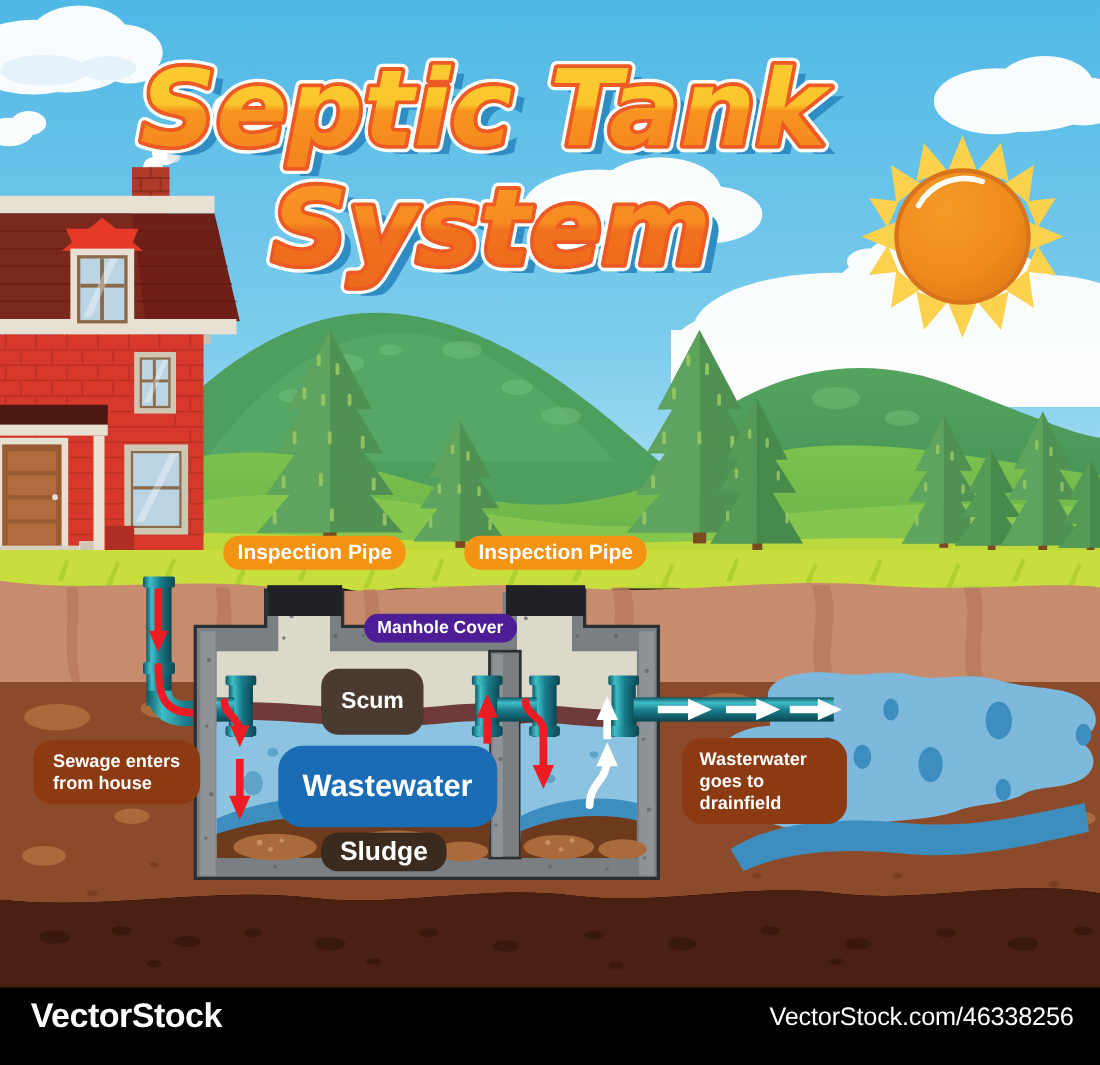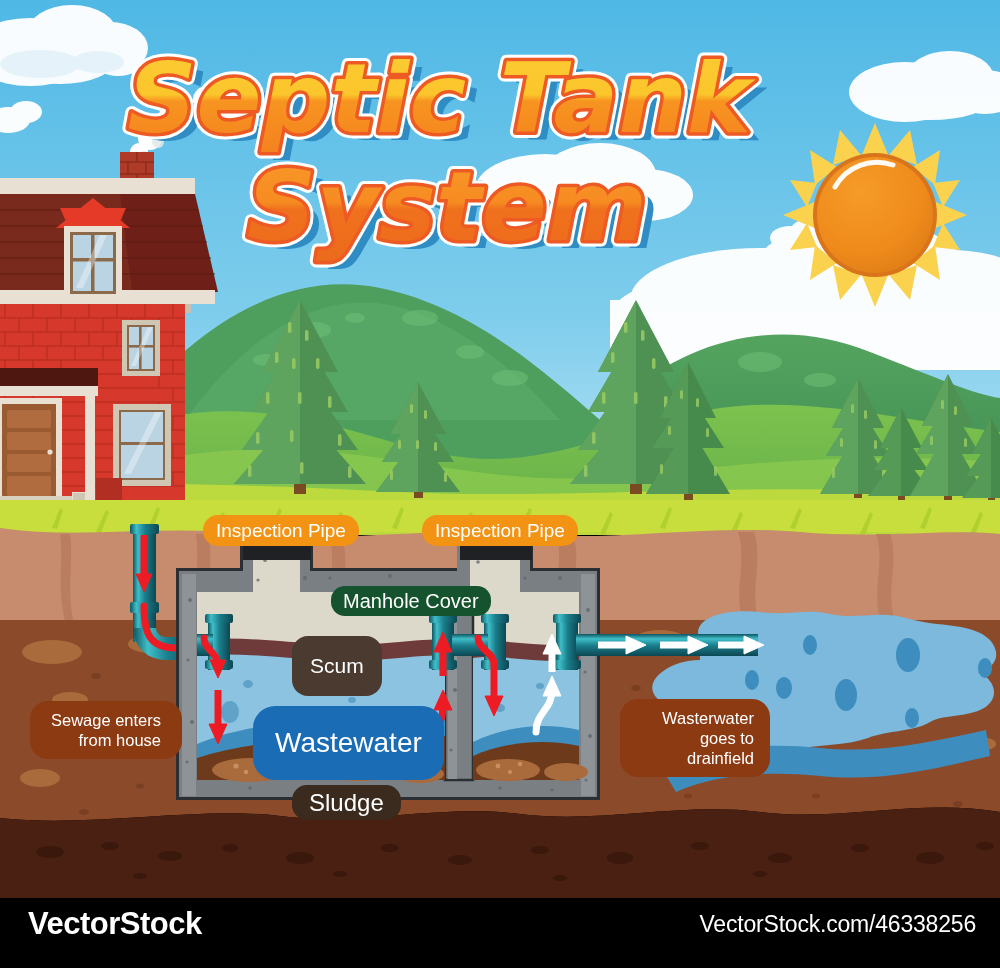--- a/index.html
+++ b/index.html
@@ -19,29 +19,28 @@
     text-align:center; pointer-events:none;margin-left:27px;
   }
   .title-line { position:relative; line-height:0.95; }
   .title-line svg { display:block; margin:0 auto; overflow:visible; }
 
   
   .pill {
     position:absolute;
     color:#fff;
     font-family:"Liberation Sans", sans-serif;
-    font-weight:400;
-    text-align:right;
+    font-weight:700;
+    text-align:left;
     white-space:pre-line;
     display:flex; align-items:center; justify-content:center;
     line-height:1.22;
-    margin-top:28px;
   }
   .pill-orange { background:#F39314; border-radius:15px; font-size:19px; padding:4px 13px; }
-  .pill-red    { background:#14532d; border-radius:14px; font-size:20px; padding:3px 12px; }
+  .pill-red    { background:#4c1d95; border-radius:14px; font-size:16px; padding:3px 12px; }
   .pill-dark   { background:#4B3A30; border-radius:16px; font-size:21px; padding:17px 18px; }
   .pill-darker { background:#3B2A1E; border-radius:15px; font-size:24px; padding:3px 17px; }
   .pill-blue   { background:#1A6CB5; border-radius:22px; font-size:28px; padding:20px 22px; }
   .pill-brown  { background:#8C3A12; border-radius:18px; font-size:16.5px; padding:9px 16px; }
 
   
   #footer {
     position:absolute; left:0; top:898px; width:1000px; height:52px;
     background:#000;
   }

